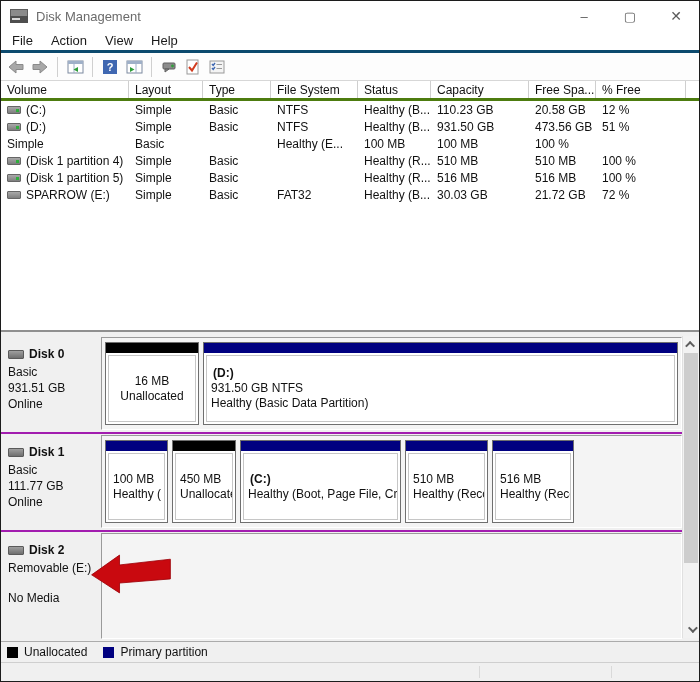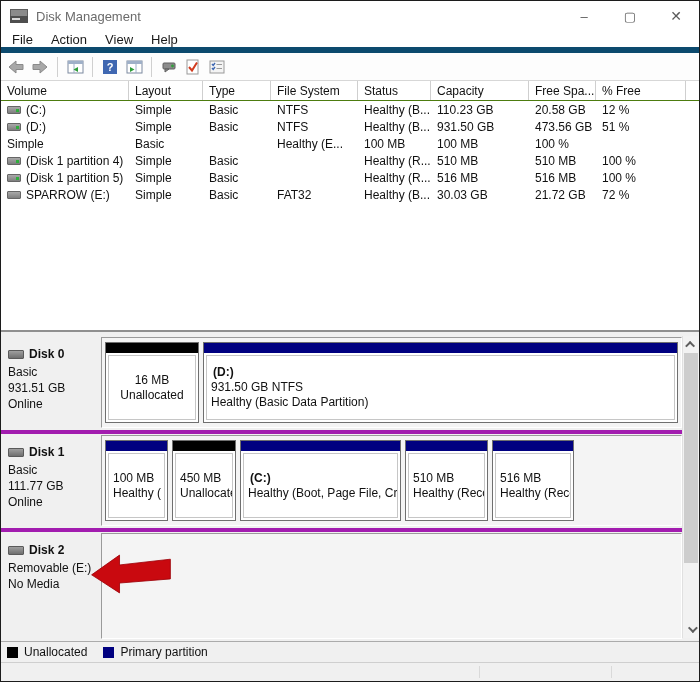--- a/index.html
+++ b/index.html
@@ -12,52 +12,52 @@
   .title-icon { margin-left:9px; width:18px; height:14px; position:relative; }
   .title-icon .drive-top { position:absolute; top:0; left:0; right:0; height:8px; background:#8a8a8a; border:1px solid #5c5c5c; border-bottom:none; }
   .title-icon .drive-bot { position:absolute; top:7px; left:0; right:0; height:7px; background:#4e4e4e; }
   .title-icon .drive-slot { position:absolute; top:9px; left:2px; width:8px; height:2px; background:#d8d8d8; }
   .title-text { margin-left:8px; color:#6b6b6b; font-size:13px; }
   .title-controls { margin-left:auto; display:flex; align-items:center; height:100%; }
   .tc-btn { width:46px; height:100%; display:flex; align-items:center; justify-content:center; color:#5a5a5a; font-size:13px; }
   .tc-btn.close { font-size:14px; }
 
   
-  .menubar { position:absolute; top:30px; left:0; right:0; height:22px; background:#fff; border-bottom:6px solid #0c4a6e; display:flex; align-items:center; padding-left:2px; }
+  .menubar { position:absolute; top:30px; left:0; right:0; height:22px; background:#fff; border-bottom:3px solid #0c4a6e; display:flex; align-items:center; padding-left:2px; }
   .menu-item { padding:3px 9px; font-size:13px; color:#1a1a1a; }
 
   
   .toolbar { position:absolute; top:52px; left:0; right:0; height:28px; background:#fdfdfd; border-bottom:1px solid #d7d7d7; display:flex; align-items:center; padding-left:5px; gap:4px; }
   .tb-sep { width:1px; height:20px; background:#d0d0d0; margin:0 3px; }
   .tb-icon { width:20px; height:20px; display:flex; align-items:center; justify-content:center; }
 
   
   .listview { position:absolute; top:80px; left:0; right:0; height:249px; background:#fff; }
-  .lv-header { display:grid; grid-template-columns:128px 74px 68px 87px 73px 98px 67px 90px 1fr; height:20px; border-bottom:1px solid #4d7c0f; }
+  .lv-header { display:grid; grid-template-columns:128px 74px 68px 87px 73px 98px 67px 90px 1fr; height:20px; border-bottom:3px solid #4d7c0f; }
   .lv-h { display:flex; align-items:center; padding-left:6px; border-right:1px solid #cfcfcf; font-size:12px; color:#111; overflow:hidden; white-space:nowrap; }
   .lv-row { display:grid; grid-template-columns:128px 74px 68px 87px 73px 98px 67px 90px 1fr; height:17px; }
   .lv-c { display:flex; align-items:center; padding-left:6px; font-size:12px; white-space:nowrap; overflow:hidden; }
   .vol-icon { width:14px; height:8px; background:linear-gradient(#a9a9a9,#7e7e7e); border:1px solid #666; border-radius:1px; margin-right:5px; position:relative; flex:none; }
   .vol-icon.green:after { content:""; position:absolute; right:1px; bottom:1px; width:3px; height:3px; background:#2fae3c; }
 
   
   .splitter { position:absolute; top:329px; left:0; right:0; height:6px; background:#f0f0f0; border-top:2px solid #8f8f8f; }
 
   
   .graphview { position:absolute; top:335px; left:0; right:0; height:305px; background:#f0f0f0; }
   .disk-rows { position:absolute; top:0; left:0; width:681px; bottom:0; display:flex; flex-direction:column; }
-  .disk-row { display:flex; border-bottom:4px solid #a21caf; background:#f0f0f0; }
+  .disk-row { display:flex; border-bottom:2px solid #a21caf; background:#f0f0f0; }
   .disk-row.r0, .disk-row.r1 { height:98px; }
   .disk-row.r2 { flex:1; border-bottom:none; }
   .disk-label { width:100px; flex:none; padding:11px 4px 0 7px; }
   .disk-name-row { display:flex; align-items:center; gap:5px; margin-bottom:3px; }
   .disk-glyph { width:16px; height:9px; background:linear-gradient(#9f9f9f,#6f6f6f); border:1px solid #5a5a5a; border-radius:1px; flex:none; }
   .disk-name { font-weight:bold; font-size:12px; }
   .disk-line { font-size:12px; line-height:16px; white-space:nowrap; }
-  .disk-line.gap { }
+  .disk-line.gap { margin-top:14px; }
   .disk-graphic { flex:1; margin:1px 0 2px 0; background:#f4f4f4; border:1px solid; border-color:#9a9a9a #ffffff #ffffff #9a9a9a; display:flex; align-items:stretch; padding:4px 3px; gap:4px; }
   .part { background:#fff; border:1px solid #6f6f6f; display:flex; flex-direction:column; flex:none; }
   .part.fill { flex:1; }
   .pband { height:10px; flex:none; }
   .pbody { flex:1; margin:2px; border:1px solid #c6c6c6; background:#fff; padding:1px 4px; overflow:hidden; display:flex; flex-direction:column; justify-content:center; }
   .ptitle { font-weight:bold; font-size:12px; line-height:15px; white-space:nowrap; padding-left:2px; }
   .pline { font-size:12px; line-height:15px; white-space:nowrap; }
 
   
   .gscroll { position:absolute; top:0; right:0; bottom:3px; width:17px; background:#f2f2f2; border-left:1px solid #e0e0e0; }

